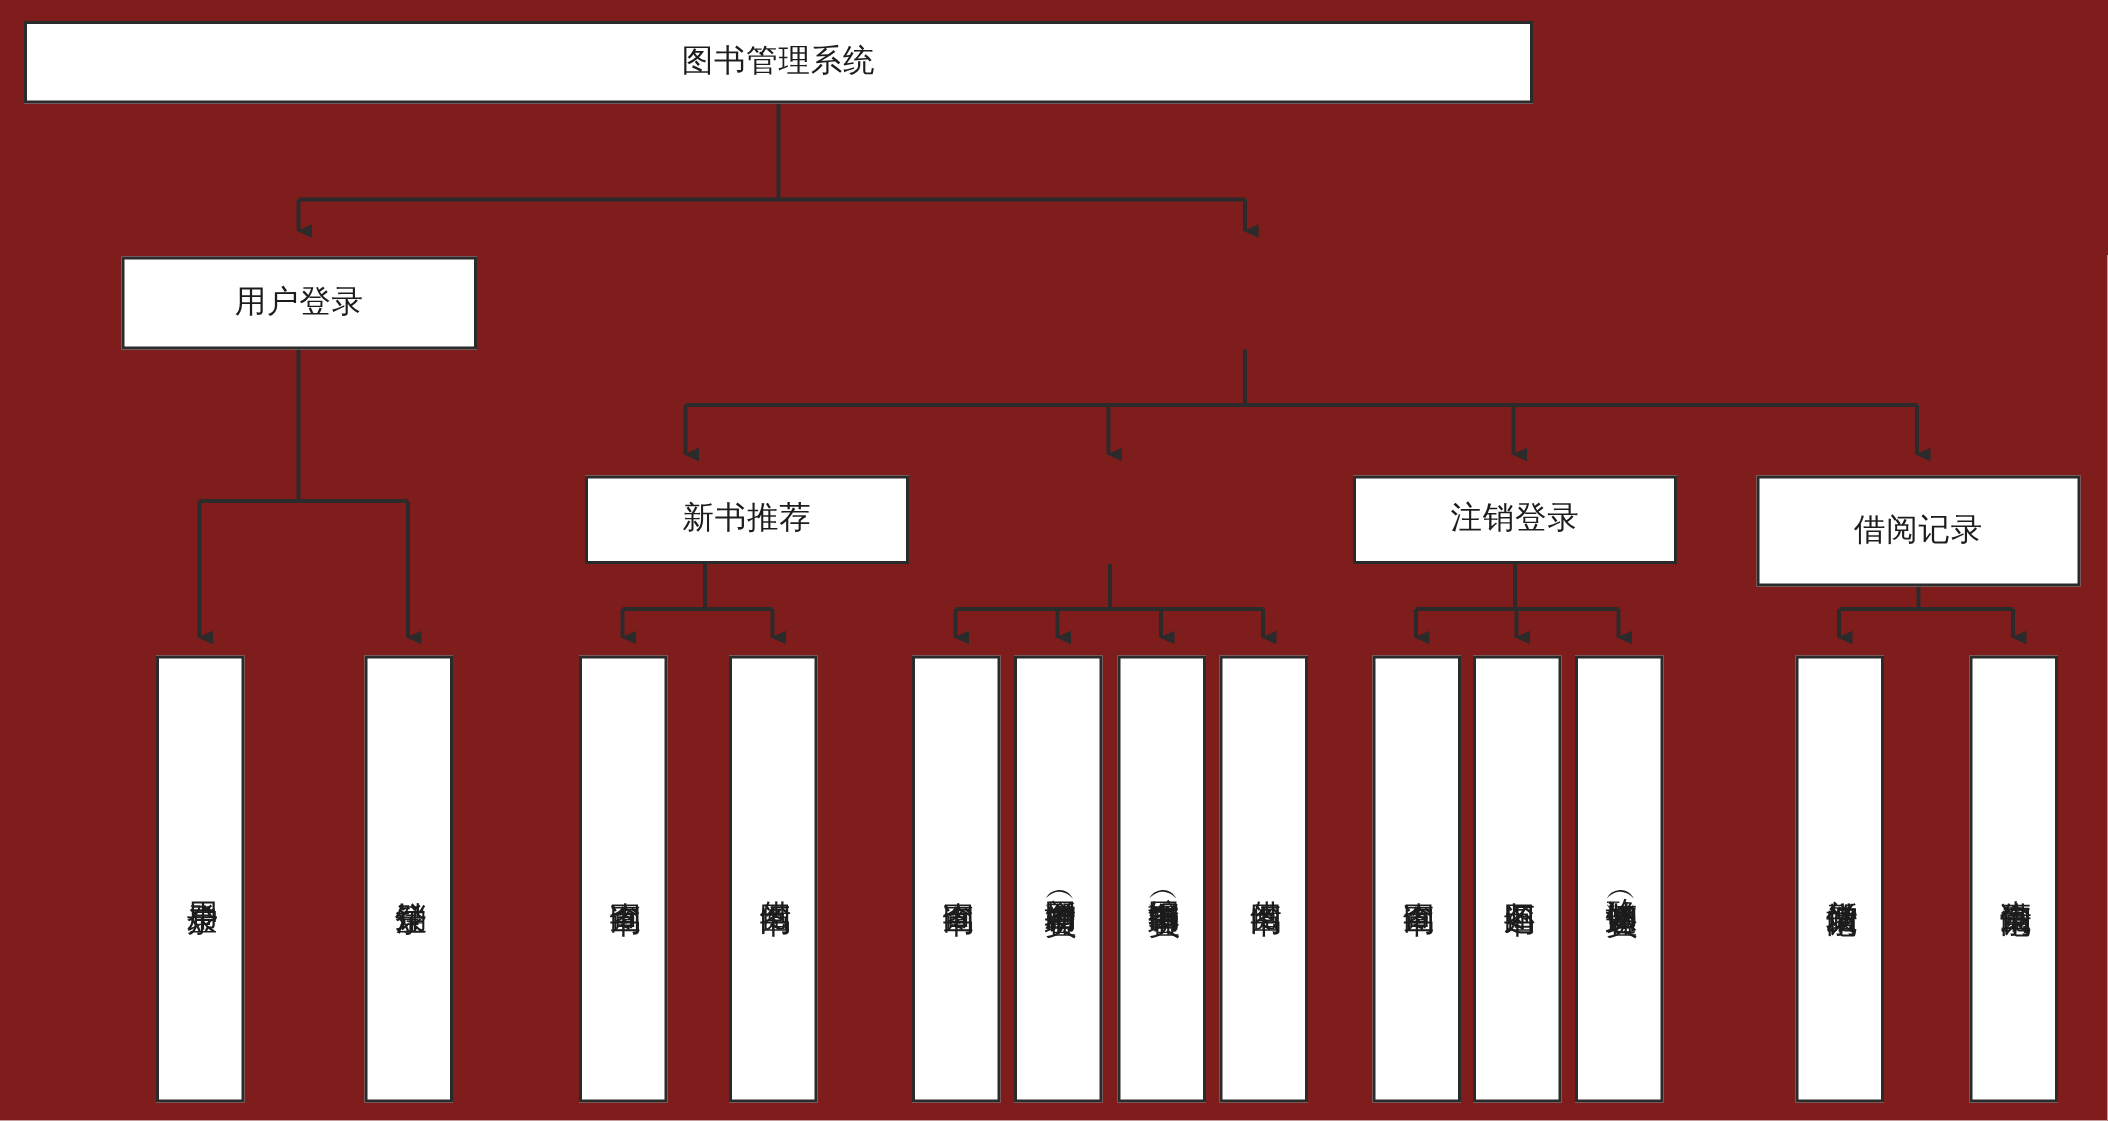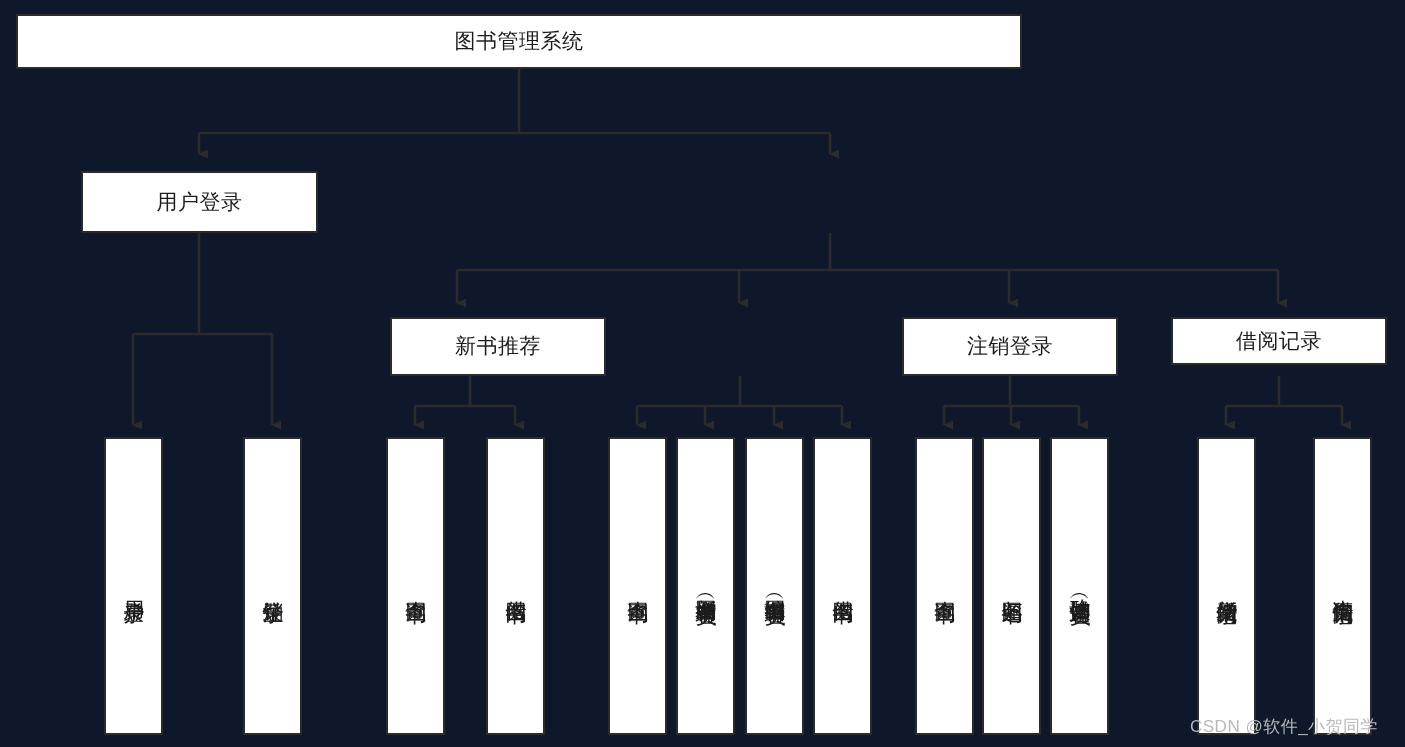--- a/index.html
+++ b/index.html
@@ -8,21 +8,21 @@
     background: #ffffff;
   }
   body {
     font-family: "Liberation Sans", "DejaVu Sans", sans-serif;
     color: #1a1a1a;
   }
   #canvas {
     position: relative;
     width: 1405px;
     height: 747px;
-    background: #0f172a;
+    background: #7f1d1d;
     overflow: hidden;
   }
   svg.wires {
     position: absolute;
     left: 0;
     top: 0;
     width: 1405px;
     height: 747px;
     pointer-events: none;
   }
@@ -125,21 +125,21 @@
   <div class="node" style="left:81px; top:171px; width:237px; height:62px;">
     <span class="lbl">用户登录</span>
   </div>
 
   <div class="node" style="left:362px; top:317px; width:216px; height:59px;margin-left:28px;">
     <span class="lbl">新书推荐</span>
   </div>
   <div class="node" style="left:902px; top:317px; width:216px; height:59px;">
     <span class="lbl">注销登录</span>
   </div>
-  <div class="node" style="left:1171px; top:317px; width:216px; height:48px;">
+  <div class="node" style="left:1171px; top:317px; width:216px; height:74px;">
     <span class="lbl">借阅记录</span>
   </div>
 
   <div class="node vert" style="left:104px; top:437px; width:59px; height:298px;">
     <span class="lbl">用户登录</span>
   </div>
   <div class="node vert" style="left:243px; top:437px; width:59px; height:298px;">
     <span class="lbl">注销登录</span>
   </div>
 
@@ -173,15 +173,14 @@
     <span class="lbl">确认归还（管理员）</span>
   </div>
 
   <div class="node vert" style="left:1197px; top:437px; width:59px; height:298px;">
     <span class="lbl">新增借阅记录</span>
   </div>
   <div class="node vert" style="left:1313px; top:437px; width:59px; height:298px;">
     <span class="lbl">查询借阅记录</span>
   </div>
 
-  <div class="watermark" style="left:1190px; top:715px;">CSDN @软件_小贺同学</div>
 
 </div>
 
 </body></html>

